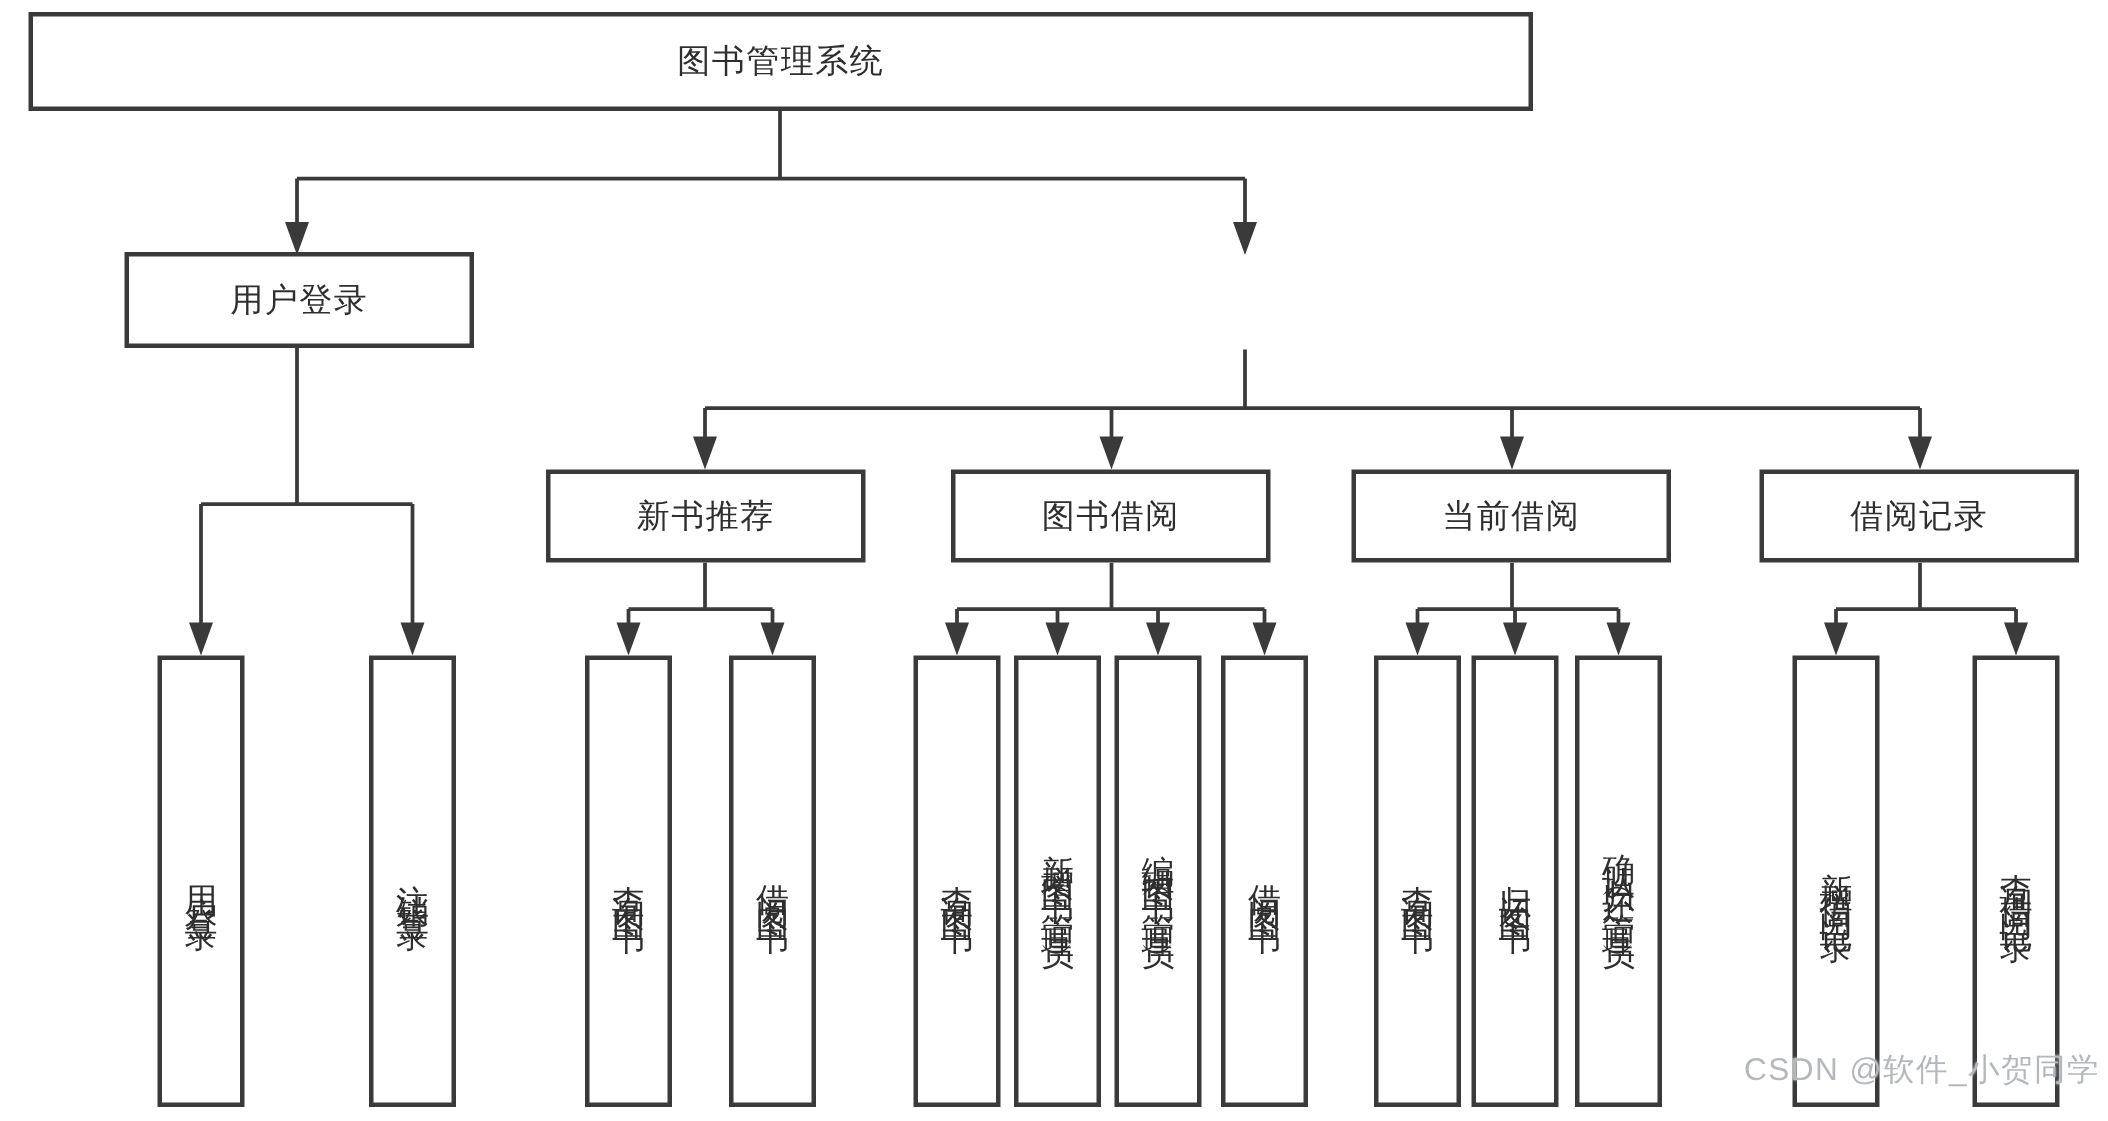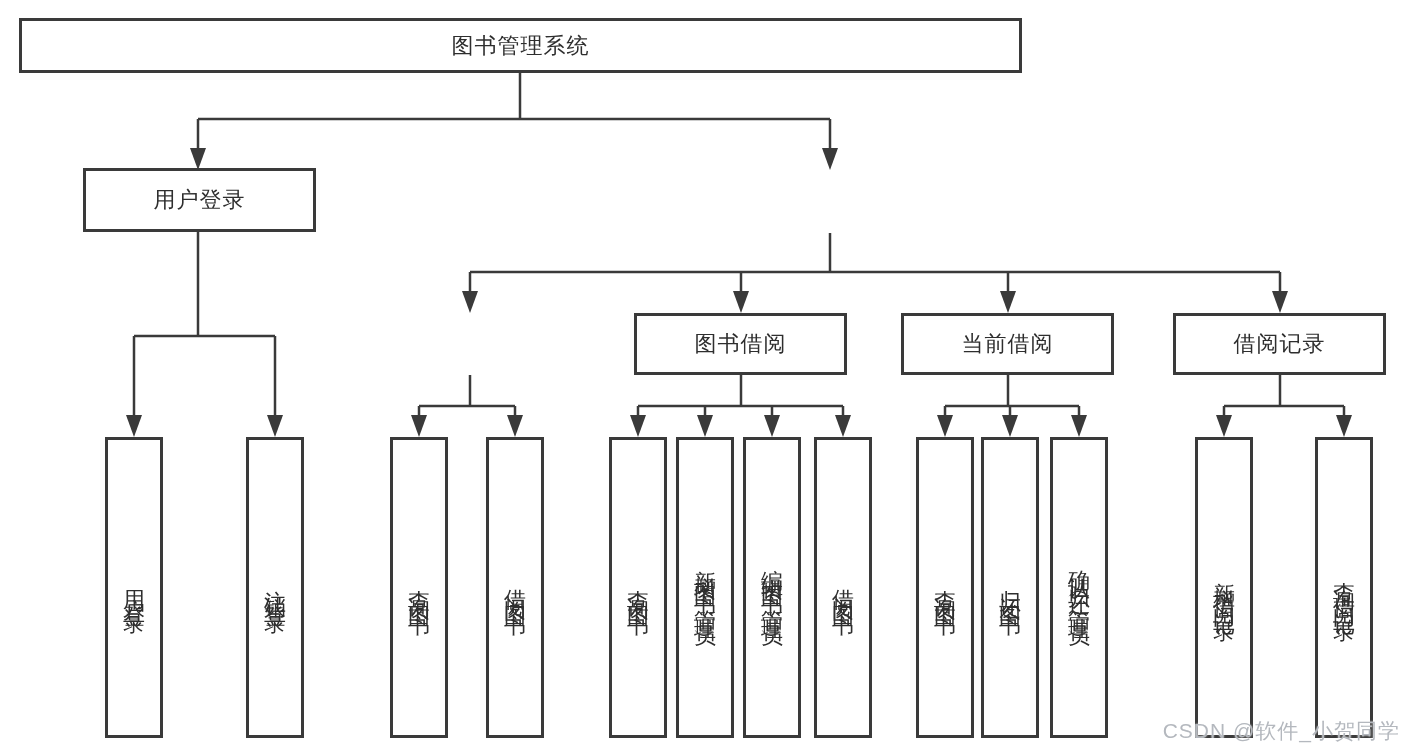--- a/index.html
+++ b/index.html
@@ -45,21 +45,21 @@
     writing-mode: vertical-rl;
     text-orientation: mixed;
     font-size: 22px;
     letter-spacing: 8px;
     line-height: 1;
     white-space: nowrap;
   }
   .watermark {
     position: absolute;
     right: 5px;
-    bottom: 2px;
+    bottom: 20px;
     font-size: 21px;
     color: #b4b8be;
     text-shadow: 0 0 2px #ffffff;
     z-index: 2;
     letter-spacing: 1px;
   }
 </style>
 </head>
 <body>
 
@@ -127,24 +127,25 @@
       <polygon points="764,415 780,415 772,437"></polygon>
       <polygon points="835,415 851,415 843,437"></polygon>
       <polygon points="937,415 953,415 945,437"></polygon>
       <polygon points="1002,415 1018,415 1010,437"></polygon>
       <polygon points="1071,415 1087,415 1079,437"></polygon>
       <polygon points="1216,415 1232,415 1224,437"></polygon>
       <polygon points="1336,415 1352,415 1344,437"></polygon>
     </g>
   </svg>
 
-  <div class="node" style="left:19px;top:18px;width:1003px;height:55px">图书管理系统</div>
+  <div class="node" style="left:19px;top:8px;width:1003px;height:66px">图书管理系统</div>
 
   <div class="node" style="left:83px;top:168px;width:233px;height:64px">用户登录</div>
 
+  <div class="node" style="left:364px;top:313px;width:213px;height:62px">新书推荐</div>
   <div class="node" style="left:901px;top:313px;width:213px;height:62px">当前借阅</div>
   <div class="node" style="left:634px;top:313px;width:213px;height:62px">图书借阅</div>
   <div class="node" style="left:1173px;top:313px;width:213px;height:62px">借阅记录</div>
 
   <div class="leaf" style="left:105px;top:437px;width:58px;height:301px">
     <span class="vtext">用户登录</span>
   </div>
   <div class="leaf" style="left:246px;top:437px;width:58px;height:301px">
     <span class="vtext">注销登录</span>
   </div>

